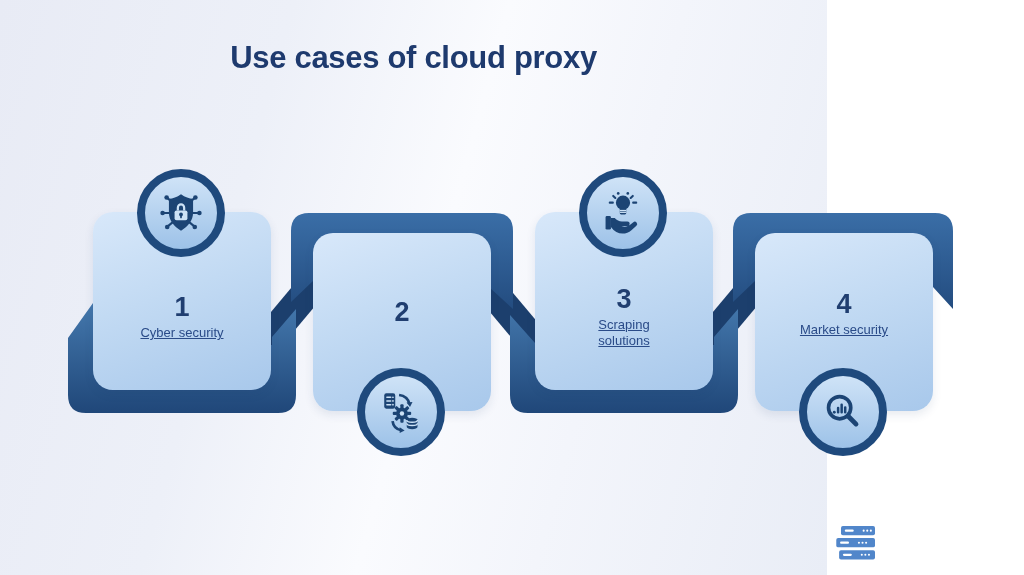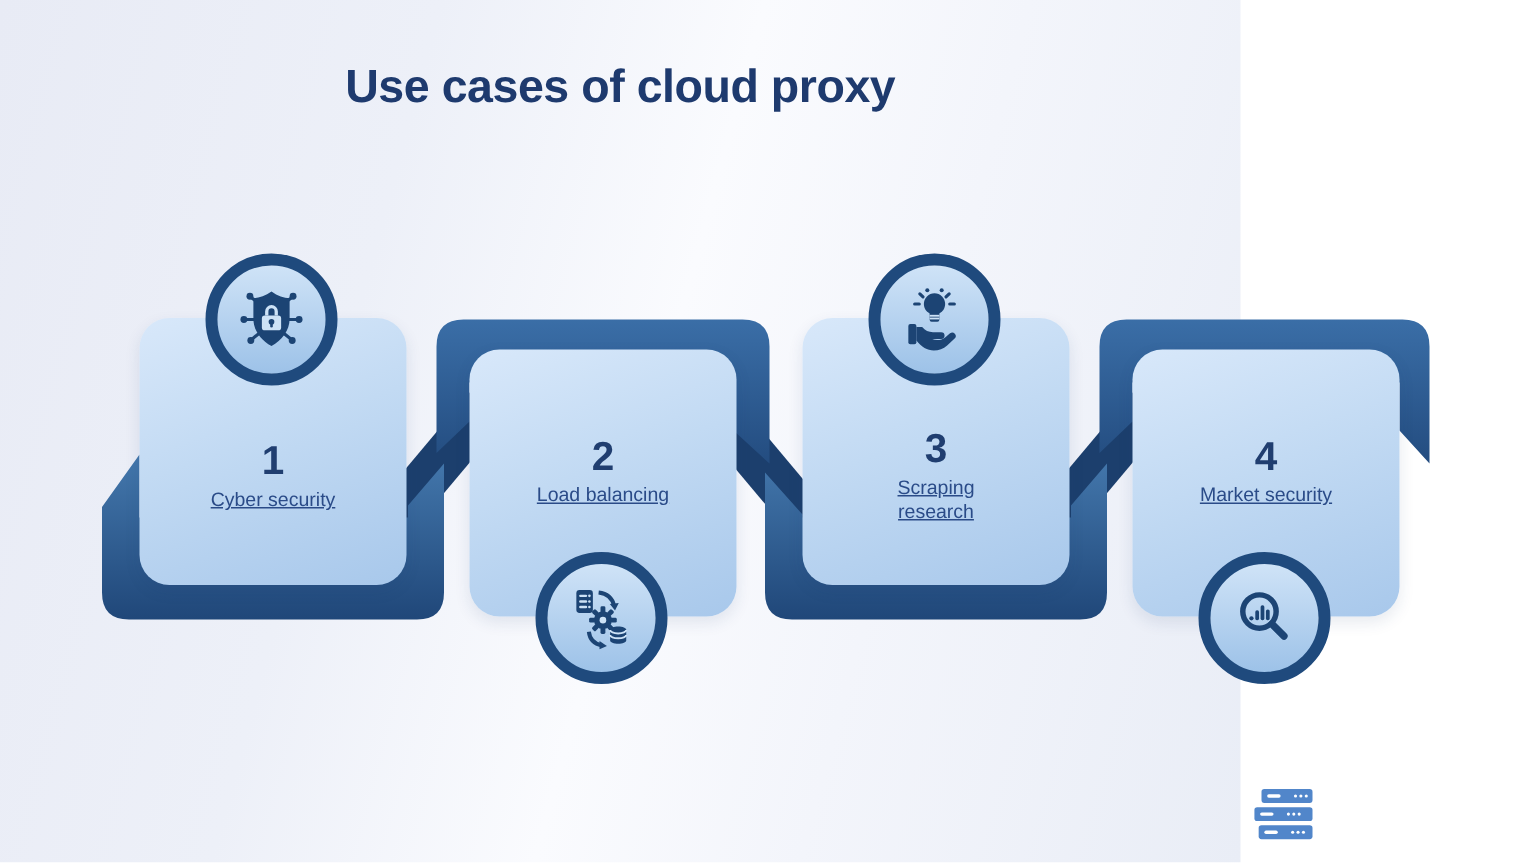--- a/index.html
+++ b/index.html
@@ -80,25 +80,24 @@
 
     <path fill="url(#gN)" d="M733 302 L755 281 L755 255 L933 255 L933 287 L953 309 L953 231 Q953 213 935 213 L751 213 Q733 213 733 231 Z"></path>
   </svg>
 
   <div class="card c1">
     <div class="num">1</div>
     <div class="lbl">Cyber security</div>
   </div>
   <div class="card c2">
     <div class="num">2</div>
-    <div class="lbl">Load balancing</div>
   </div>
   <div class="card c3">
     <div class="num">3</div>
-    <div class="lbl">Scraping research</div>
+    <div class="lbl">Scraping solutions</div>
   </div>
   <div class="card c4">
     <div class="num">4</div>
     <div class="lbl">Market security</div>
   </div>
 
   <div class="badge b1">
     <svg viewBox="0 0 48 48" width="46" height="46">
       <g stroke="#1c4474" stroke-width="2.2" stroke-linecap="round">
         <line x1="15" y1="12.5" x2="10.3" y2="9"></line>

